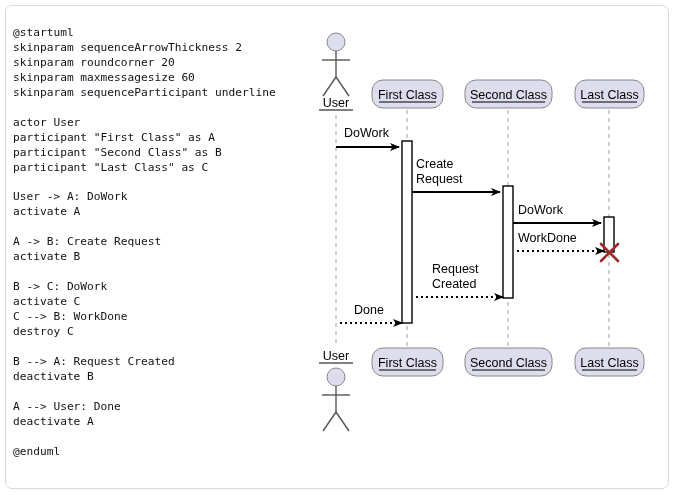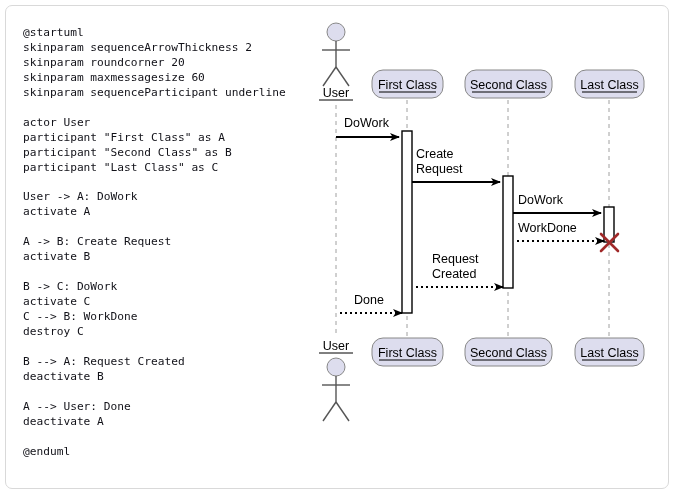--- a/index.html
+++ b/index.html
@@ -27,39 +27,39 @@
     width: 664px;
     height: 484px;
     border: 1px solid #d9d9d9;
     border-radius: 7px;
     box-sizing: border-box;
     background: #ffffff;
   }
   
   #code-pane {
     position: absolute;
-    left: 23px;
+    left: 13px;
     top: 26px;
     width: 300px;
     height: 450px;
   }
   #code-pane pre {
     margin: 0;
     font-family: "DejaVu Sans Mono", "Liberation Mono", monospace;
     font-size: 11.2px;
     line-height: 14.95px;
     color: #111118;
     white-space: pre;
     letter-spacing: 0px;
   }
   
   #diagram-pane {
     position: absolute;
     left: 313px;
-    top: 10px;
+    top: 20px;
     width: 352px;
     height: 470px;
   }
   #diagram-svg {
     display: block;
   }
   .ll-text {
     font-family: "Liberation Sans", sans-serif;
     font-size: 12.5px;
     fill: #000000;

